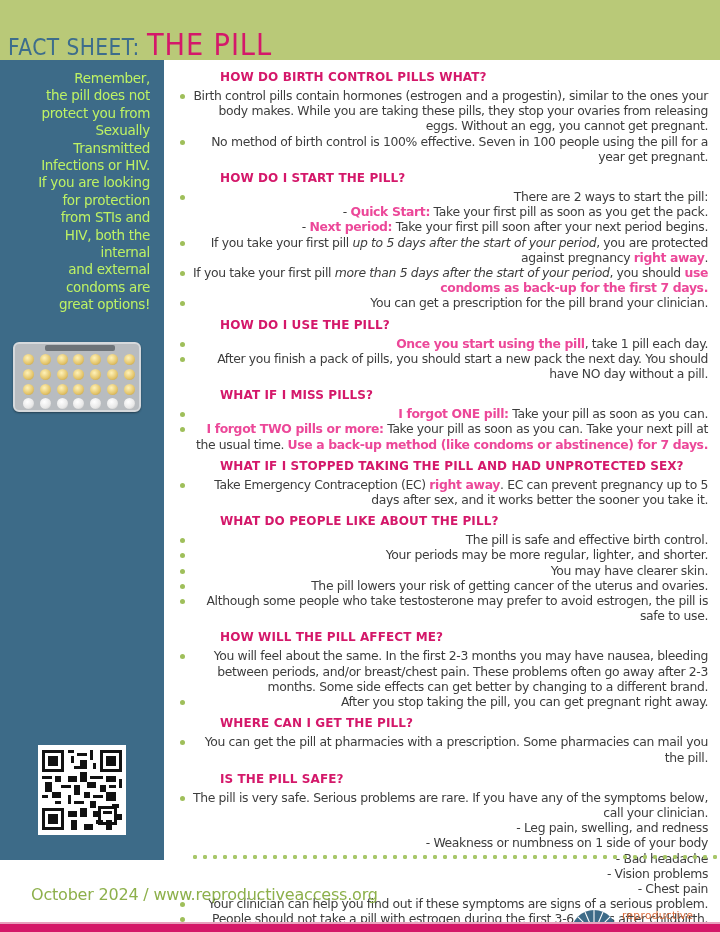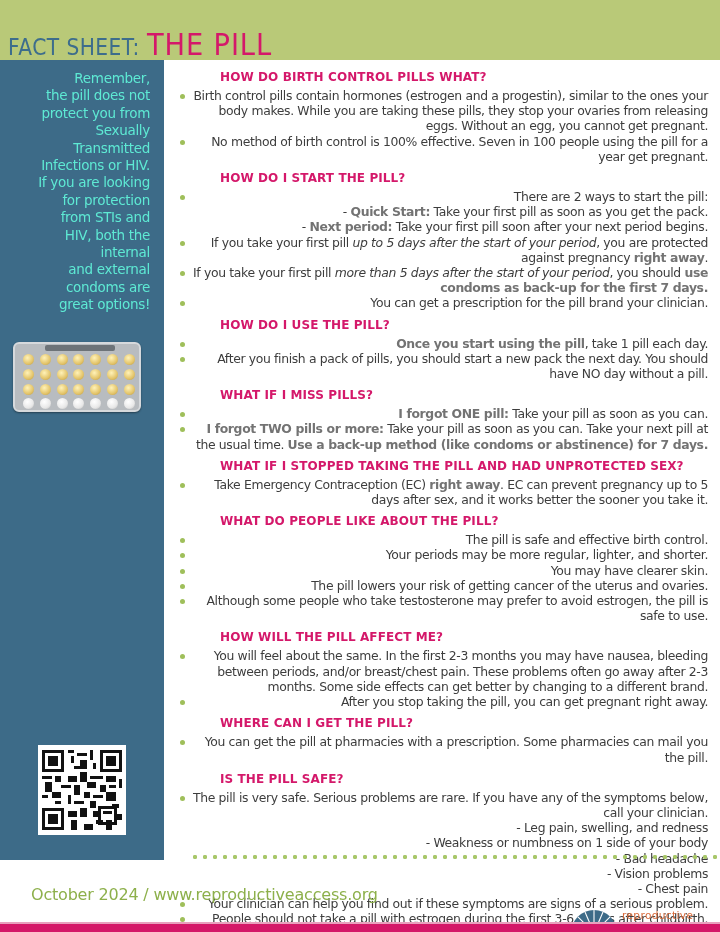--- a/index.html
+++ b/index.html
@@ -16,21 +16,21 @@
     }
     .title-prefix { color: #3d6d8c; font-size: 23px; letter-spacing: 0.5px; font-weight: normal; transform: scaleX(0.88); display: inline-block; transform-origin: left; }
     .title-main { color: #d4186a; font-size: 31px; letter-spacing: 1px; display: inline-block; transform: scaleX(0.88); transform-origin: left; margin-left: -16px; }
 
     .sidebar {
       position: absolute; left: 0; top: 60px; width: 164px; height: 800px;
       background: #3d6b88;
     }
     .sidebar-note {
       position: absolute; right: 14px; top: 10px; width: 150px;
-      text-align: right; color: #5eead4; font-size: 13.5px; line-height: 17.4px;
+      text-align: right; color: #bef264; font-size: 13.5px; line-height: 17.4px;
       font-family: "DejaVu Sans", sans-serif;
       letter-spacing: -0.3px;
     }
     .sidebar-note span { display: block; white-space: nowrap; }
 
     .pill-pack {
       position: absolute; left: 13px; top: 282px; width: 128px; height: 70px;
       background: #b8bcc0; border-radius: 6px;
       border: 2px solid #d6d9dc;
       box-shadow: 0 1px 2px rgba(0,0,0,0.4);
@@ -58,21 +58,21 @@
       padding-left: 42px; margin-bottom: 3px; height: 15px;
     }
     .bullets { list-style: none; margin-bottom: 7px; text-align: right; }
     .bullets li { position: relative; padding-left: 13px; }
     .bullets li::before {
       content: ""; position: absolute; left: 2px; top: 6px; width: 5px; height: 5px;
       border-radius: 50%; background: #9fbf5a;
     }
     .sub { display: block; padding-left: 28px; }
     .sub2 { display: block; padding-left: 20px; }
-    b { color: #737373; }
+    b { color: #ec4899; }
 
     .dot-row {
       position: absolute; left: 190px; top: 854px; width: 530px; height: 6px;
       background-image: radial-gradient(circle, #a8c76a 2px, transparent 2.3px);
       background-size: 10px 6px; background-repeat: repeat-x;
     }
 
     .footer-date {
       position: absolute; left: 31px; top: 885px; color: #8db04b;
       font-size: 16px; font-family: "DejaVu Sans", sans-serif; letter-spacing: -0.2px;

